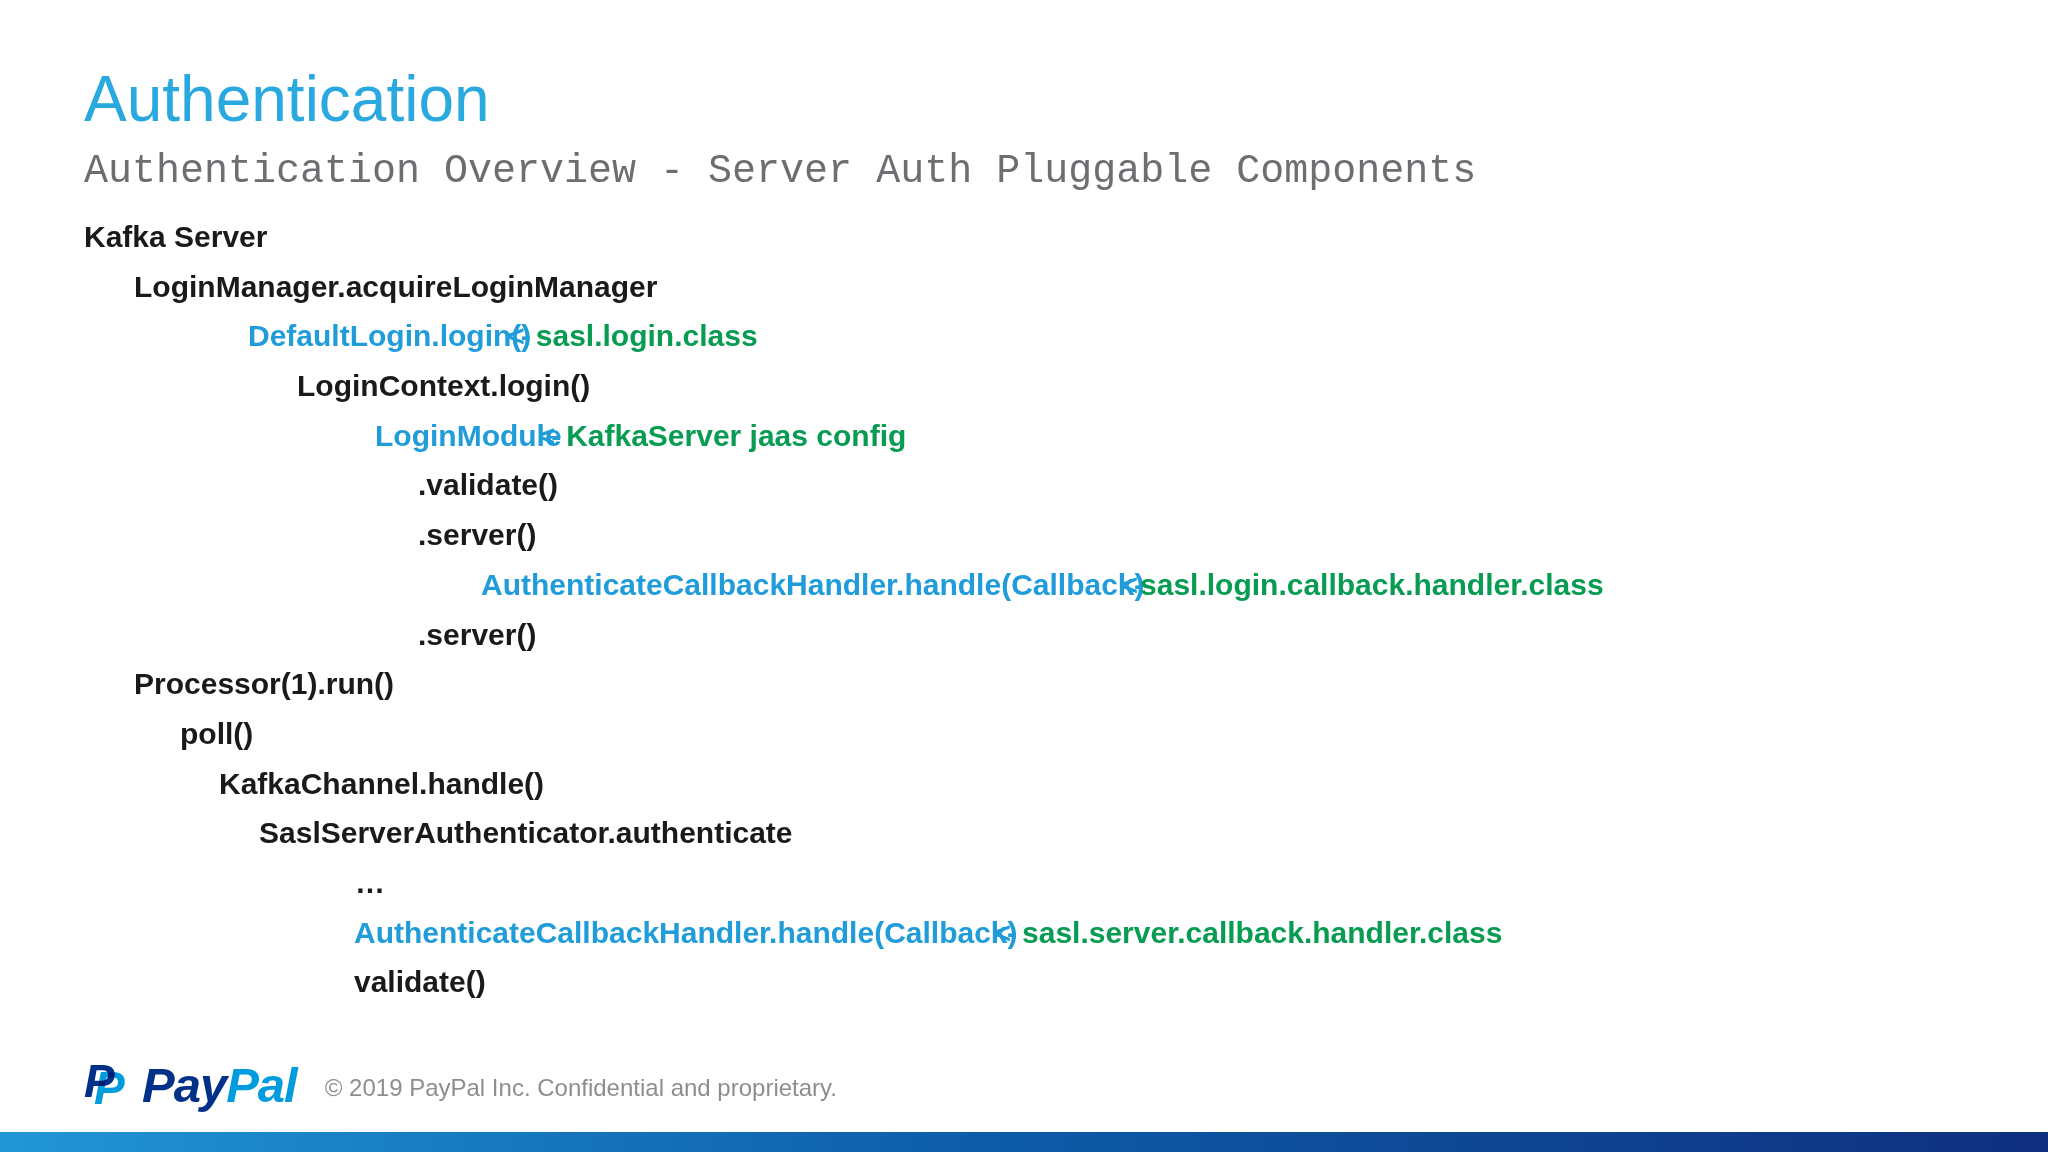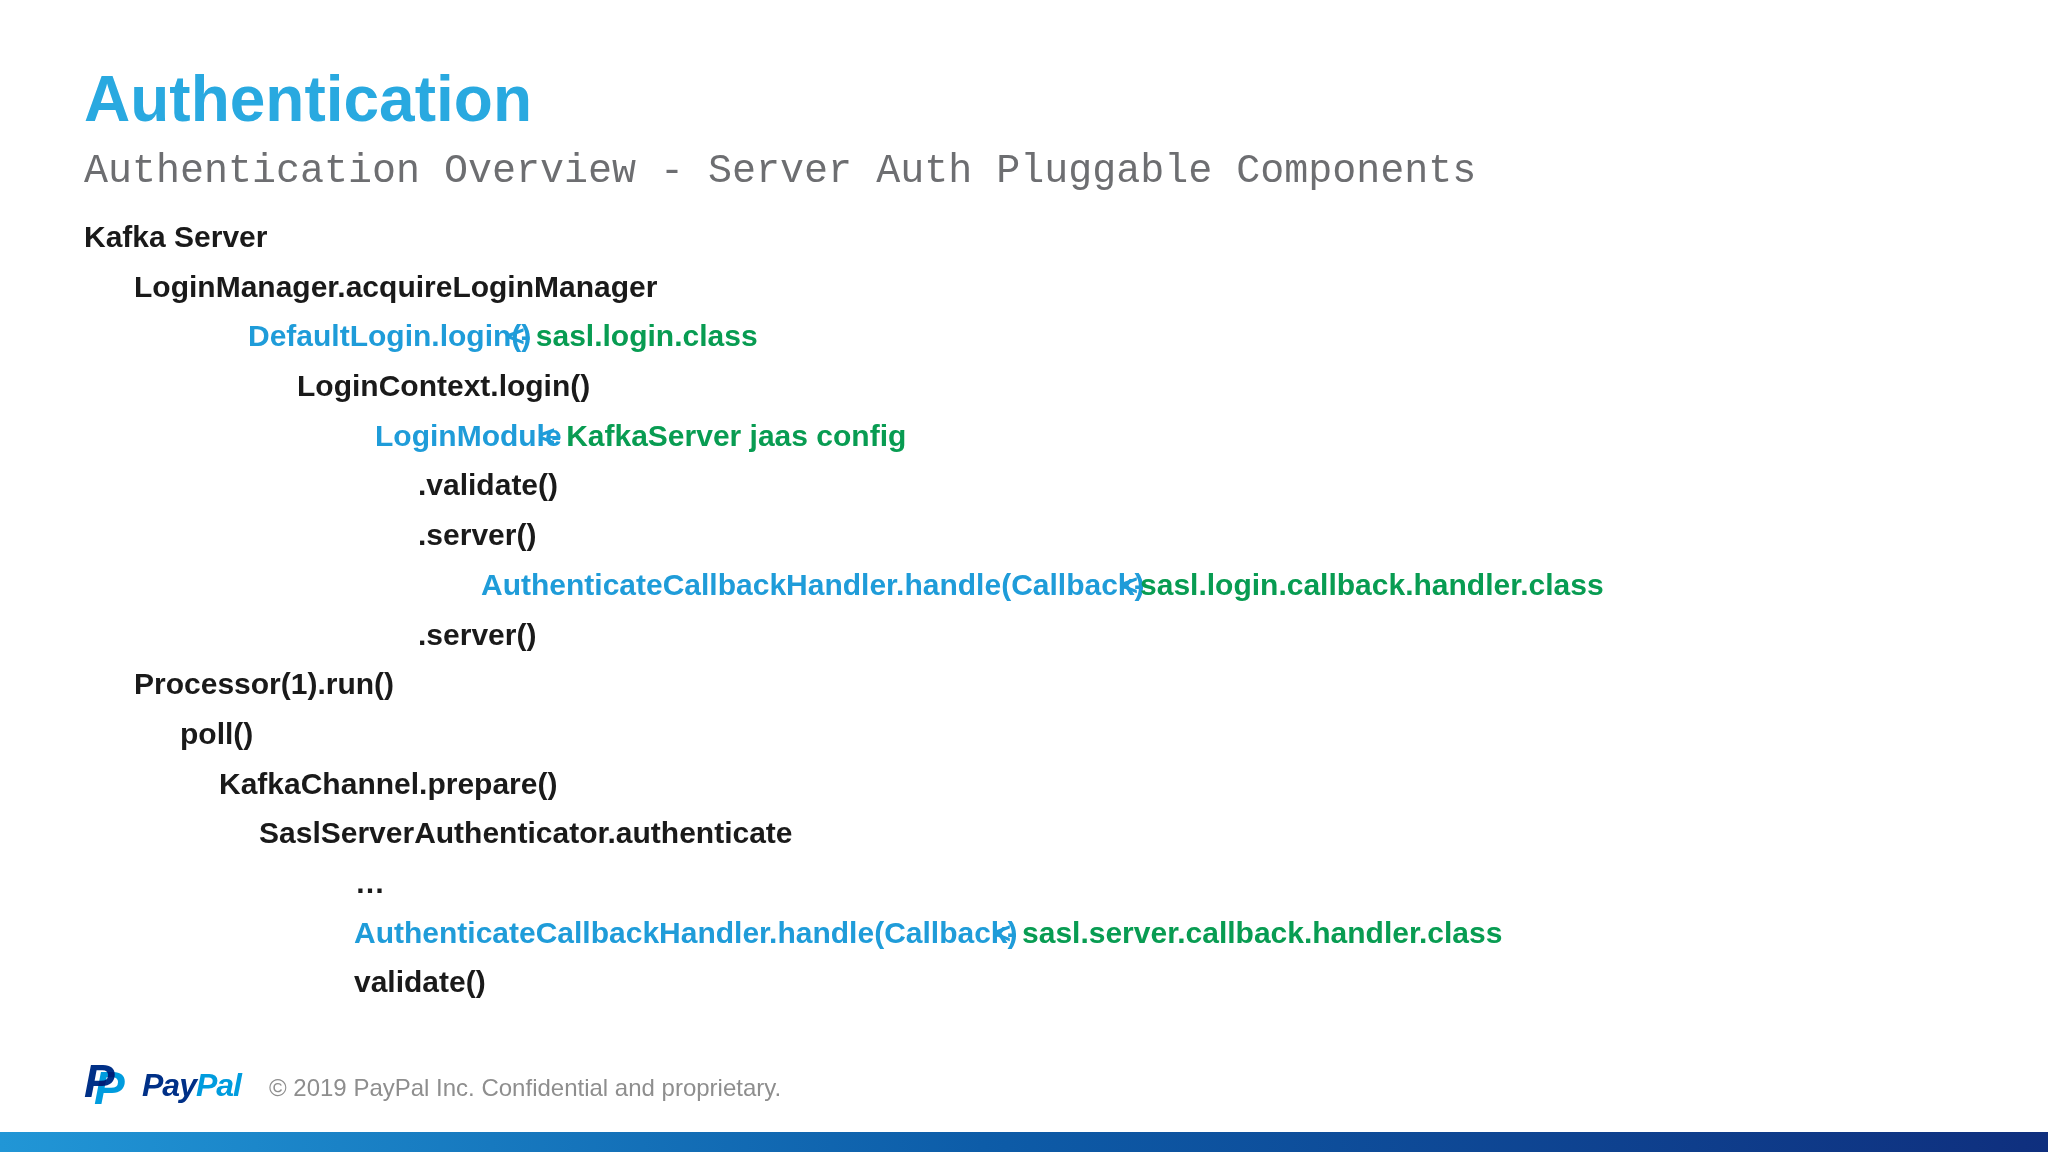--- a/index.html
+++ b/index.html
@@ -5,21 +5,21 @@
   html,body{margin:0;padding:0;background:#fff;}
   .slide{
     position:relative;
     width:2048px;height:1152px;
     background:#ffffff;
     overflow:hidden;
     font-family:"Liberation Sans", sans-serif;
   }
   .title{
     position:absolute;left:84px;top:66px;
-    font-size:64px;font-weight:700;line-height:1.05;
+    font-size:64px;font-weight:400;line-height:1.05;
     color:var(--title-blue,#29A9E0);
     margin:0;
   }
   .subtitle{
     position:absolute;left:84px;top:150px;
     font-size:40px;font-weight:400;line-height:1.1;
     color:var(--subtitle-gray,#6D6E71);
     margin:0;
     font-family:Liberation Mono, monospace;
   }
@@ -42,21 +42,21 @@
   .pp-mark{
     position:relative;width:52px;height:54px;display:inline-block;
     font-style:italic;font-weight:700;
   }
   .pp-mark .p{
     position:absolute;font-size:46px;line-height:1;
   }
   .pp-mark .p.back{left:0;top:0;color:var(--paypal-navy,#003087);}
   .pp-mark .p.front{left:10px;top:7px;color:var(--paypal-light-blue,#009CDE);mix-blend-mode:multiply;}
   .wordmark{
-    font-style:italic;font-weight:700;font-size:32px;letter-spacing:-1px;
+    font-style:italic;font-weight:700;font-size:49px;letter-spacing:-1px;
     margin-left:6px;
   }
   .wordmark .pay{color:var(--paypal-navy,#003087);}
   .wordmark .pal{color:var(--paypal-light-blue,#009CDE);}
   .copyright{
     margin-left:28px;
     font-size:24px;color:var(--copyright-gray,#8E8E8E);
     align-self:center;position:relative;top:3px;
   }
   .bottom-bar{
@@ -81,21 +81,21 @@
       <div class="line" style="padding-left: 50px;"><span class="seg-black">LoginManager.acquireLoginManager</span></div>
       <div class="line" style="padding-left: 164px;"><span class="seg-blue">DefaultLogin.login()</span><span class="seg-arrow">&lt;-</span><span class="seg-green">sasl.login.class</span></div>
       <div class="line" style="padding-left: 213px;"><span class="seg-black">LoginContext.login()</span></div>
       <div class="line" style="padding-left: 291px;"><span class="seg-blue">LoginModule</span><span class="seg-arrow">&lt;-</span><span class="seg-green">KafkaServer jaas config</span></div>
       <div class="line" style="padding-left: 334px;"><span class="seg-black">.validate()</span></div>
       <div class="line" style="padding-left: 334px;"><span class="seg-black">.server()</span></div>
       <div class="line" style="padding-left: 397px;"><span class="seg-blue">AuthenticateCallbackHandler.handle(Callback)</span><span class="seg-arrow">&lt;-</span><span class="seg-green tight">sasl.login.callback.handler.class</span></div>
       <div class="line" style="padding-left: 334px;"><span class="seg-black">.server()</span></div>
       <div class="line" style="padding-left: 50px;"><span class="seg-black">Processor(1).run()</span></div>
       <div class="line" style="padding-left: 96px;"><span class="seg-black">poll()</span></div>
-      <div class="line" style="padding-left: 135px;"><span class="seg-black">KafkaChannel.prepare()</span></div>
+      <div class="line" style="padding-left: 135px;"><span class="seg-black">KafkaChannel.handle()</span></div>
       <div class="line" style="padding-left: 175px;"><span class="seg-black">SaslServerAuthenticator.authenticate</span></div>
       <div class="line" style="padding-left: 271px;"><span class="seg-black">…</span></div>
       <div class="line" style="padding-left: 270px;"><span class="seg-blue">AuthenticateCallbackHandler.handle(Callback)</span><span class="seg-arrow">&lt;-</span><span class="seg-green">sasl.server.callback.handler.class</span></div>
       <div class="line" style="padding-left: 270px;"><span class="seg-black">validate()</span></div>
     </div>
 
   <div class="footer">
     <div class="paypal-logo">
       <span class="pp-mark">
         <span class="p back">P</span>

